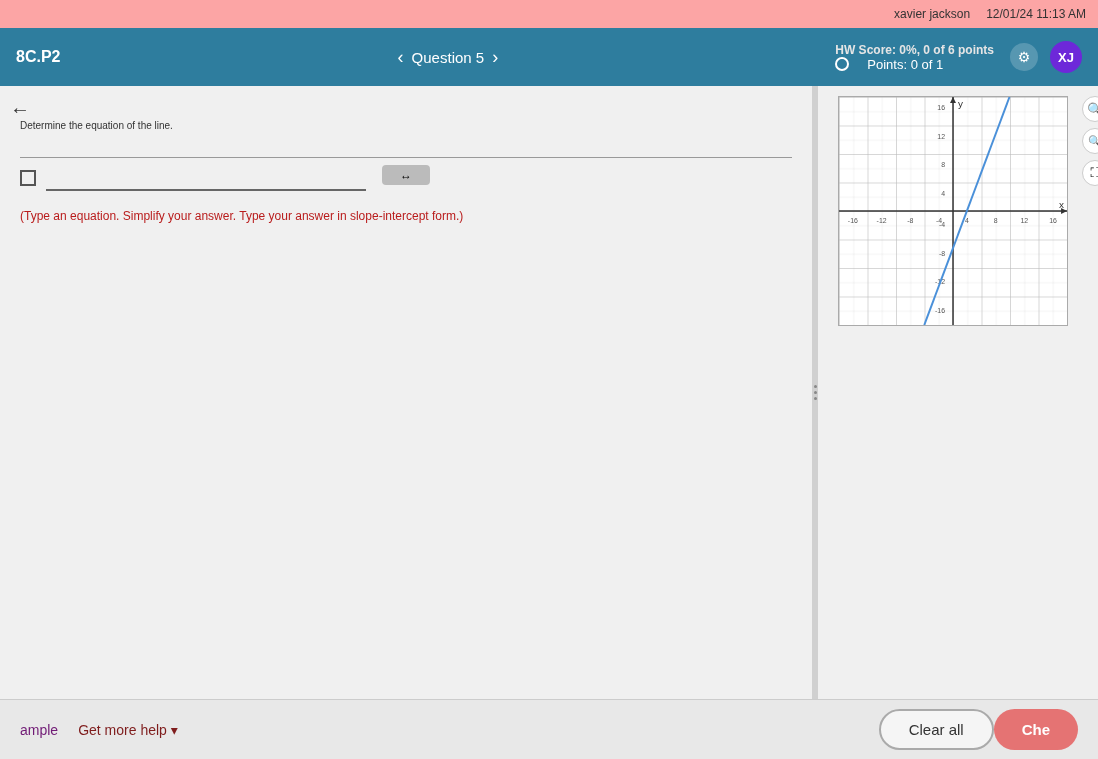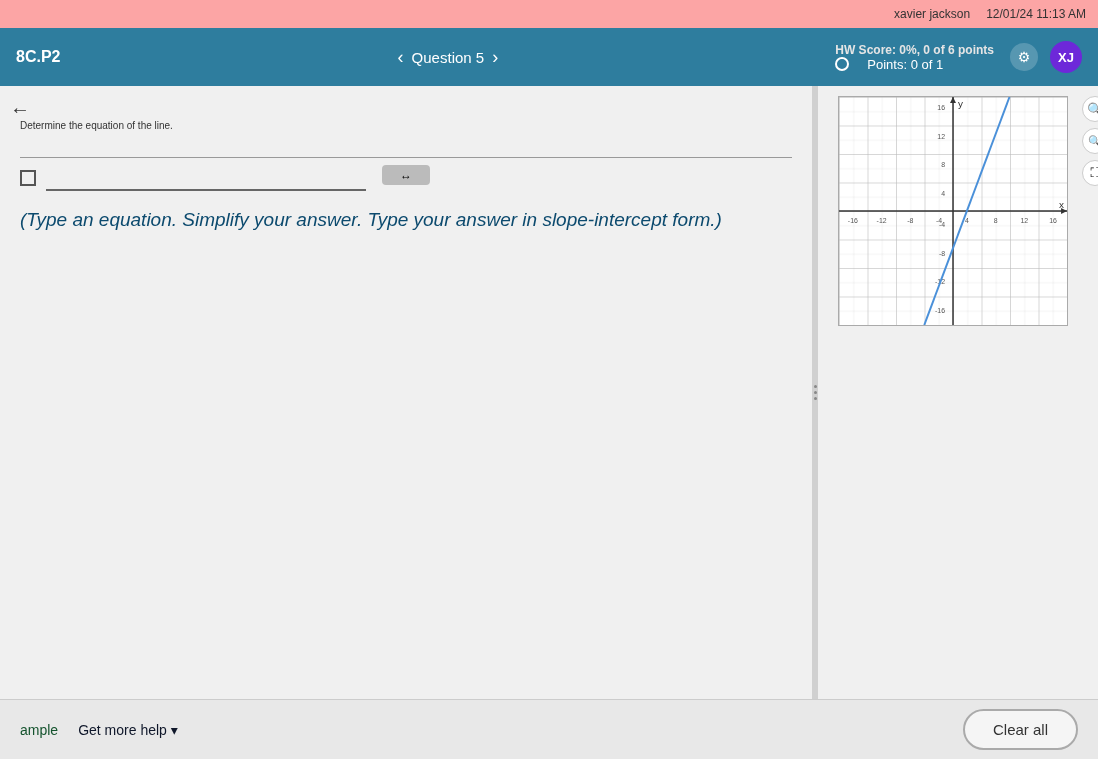--- a/index.html
+++ b/index.html
@@ -59,21 +59,21 @@
       display: flex; align-items: flex-start; gap: 10px; margin-top: 10px;
     }
     .answer-checkbox {
       width: 16px; height: 16px; border: 2px solid #555; margin-top: 2px; flex-shrink: 0;
     }
     .answer-input-line {
       width: 320px; border: none; border-bottom: 2px solid #666; background: transparent;
       font-size: 15px; outline: none; padding: 2px 4px;
     }
     .answer-hint {
-      font-size: 19px; color: #0c4a6e; margin-top: 18px; font-style: italic;
+      font-size: 12px; color: #b91c1c; margin-top: 18px;
     }
     .expand-btn {
       position: absolute; top: 16px; left: 50%; transform: translateX(-50%);
       background: #ccc; border: none; border-radius: 4px; padding: 4px 12px;
       cursor: pointer; font-size: 12px;
     }
 
     
     .divider {
       width: 6px; background: #d0d0d0; cursor: col-resize; display: flex;
@@ -243,19 +243,20 @@
         <text x="107" y="218" font-size="7" fill="#555" text-anchor="end">-16</text>
 
         <line x1="86" y1="230" x2="172" y2="0" stroke="#4a90d9" stroke-width="2"></line>
       </svg>
     </div>
   </div>
 </div>
 
 <div class="bottom-bar">
   <div class="bottom-left">
-    <span style="cursor:pointer;color:#14532d;">ample</span>
-    <span style="cursor:pointer;color:#0f172a;">Get more help ▾</span>
+    <span style="cursor:pointer;color:#701a75;">ample</span>
+    <span style="cursor:pointer;color:#7f1d1d;">Get more help ▾</span>
   </div>
   <div class="bottom-right">
     <button class="clear-all-btn">Clear all</button>
+    <button class="check-btn">Che</button>
   </div>
 </div>
 
 </body></html>

